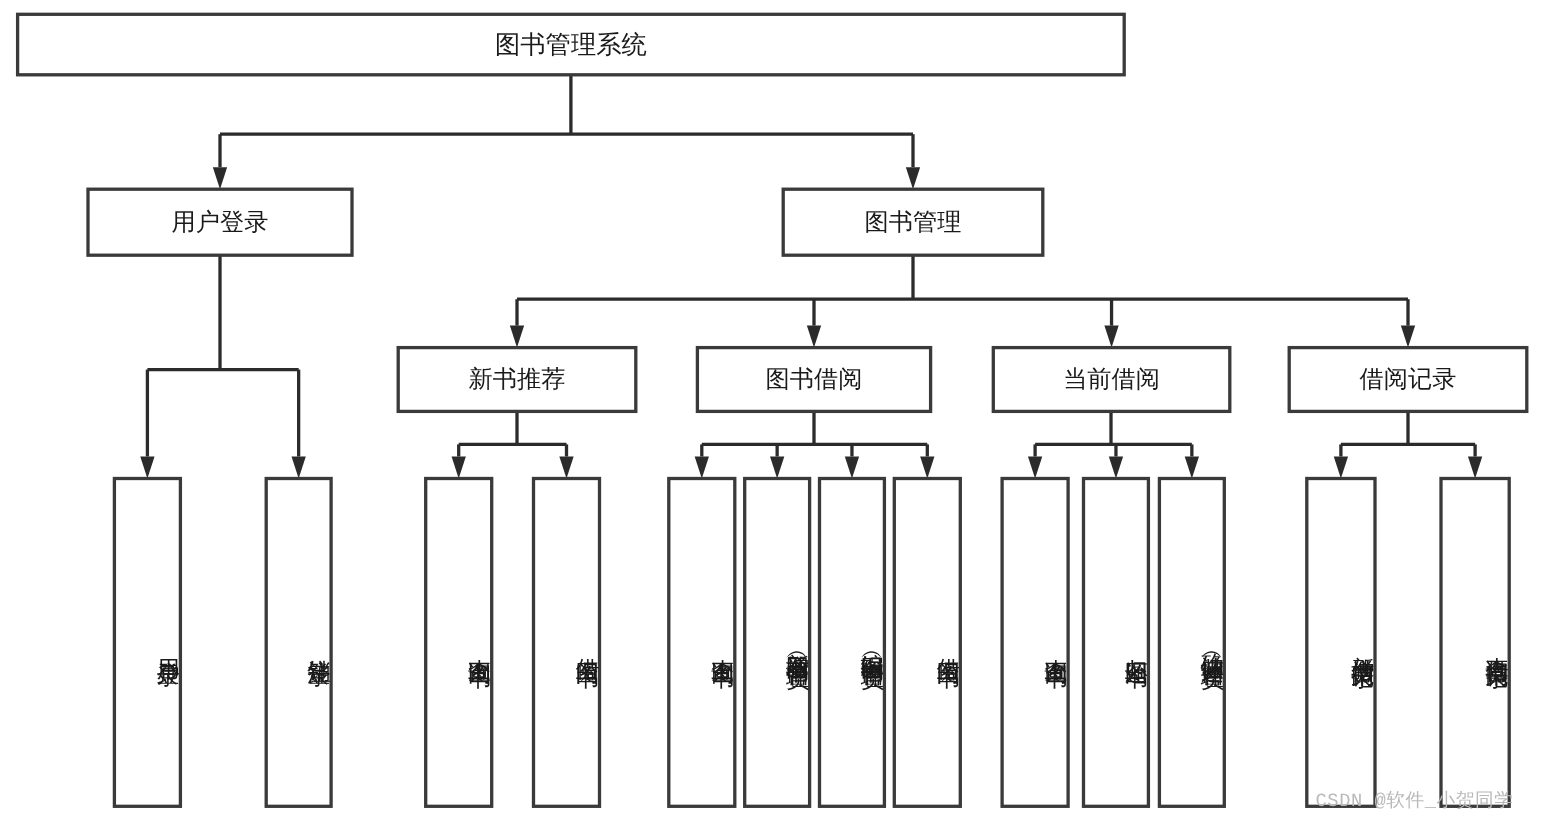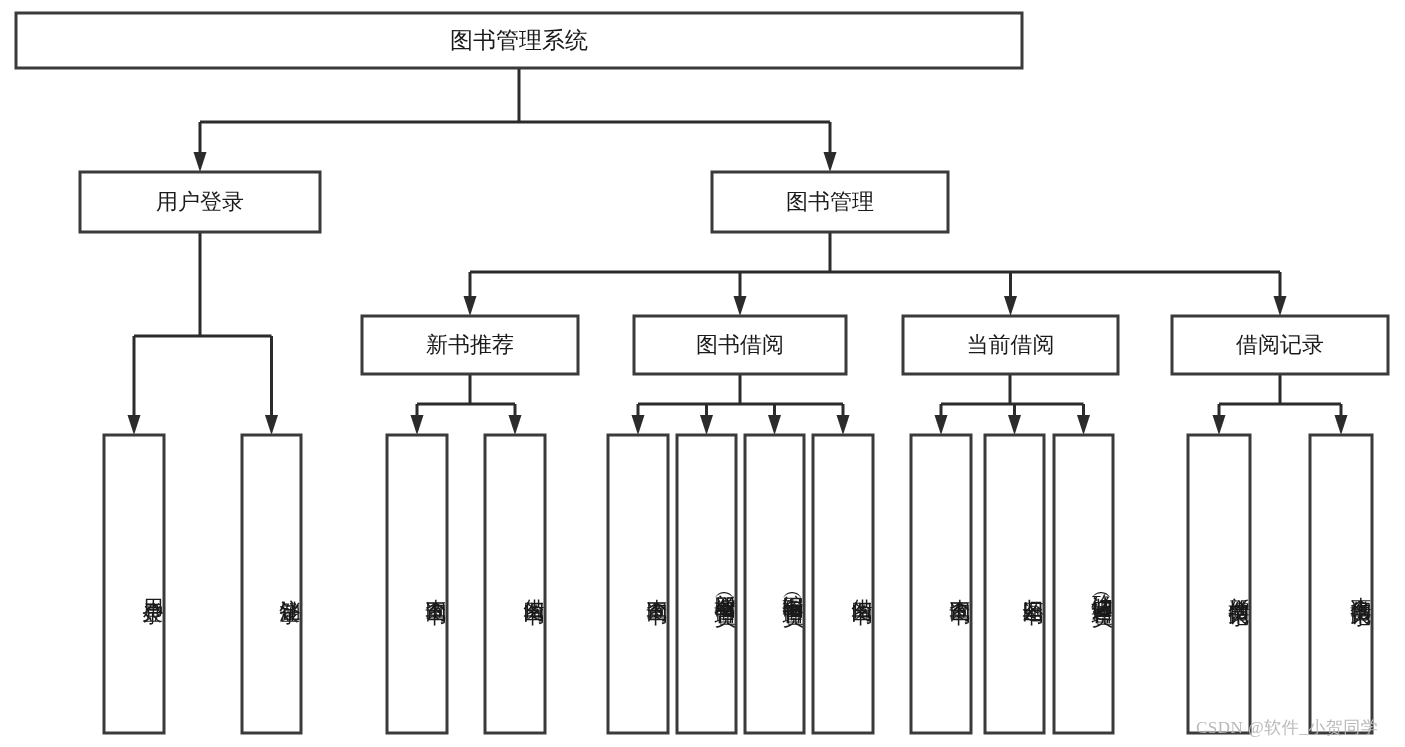--- a/index.html
+++ b/index.html
@@ -73,21 +73,21 @@
     color: #1a1a1a;
     letter-spacing: 2px;
     display: flex;
     align-items: flex-start;
     justify-content: center;
     white-space: nowrap;
     pointer-events: none;
   }
   .watermark {
     position: absolute;
-    font-family: Liberation Serif, serif;
+    font-family: Liberation Mono, monospace;
     font-size: 17px;
     color: #b9b9b9;
     white-space: nowrap;
     letter-spacing: 0.5px;
   }
 </style>
 </head>
 <body>
 
 <div id="diagram-root">

